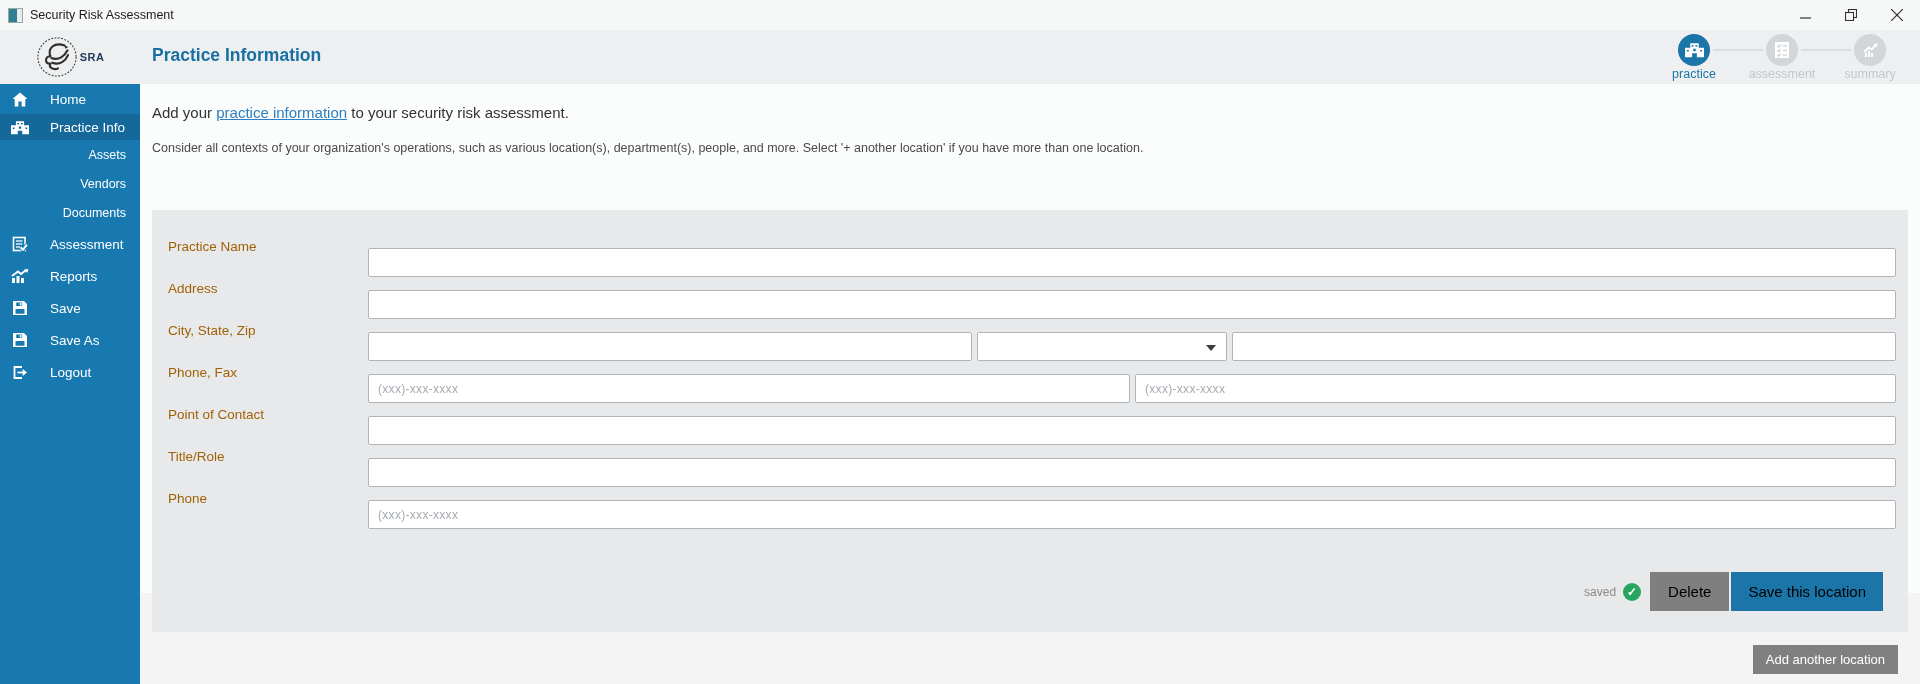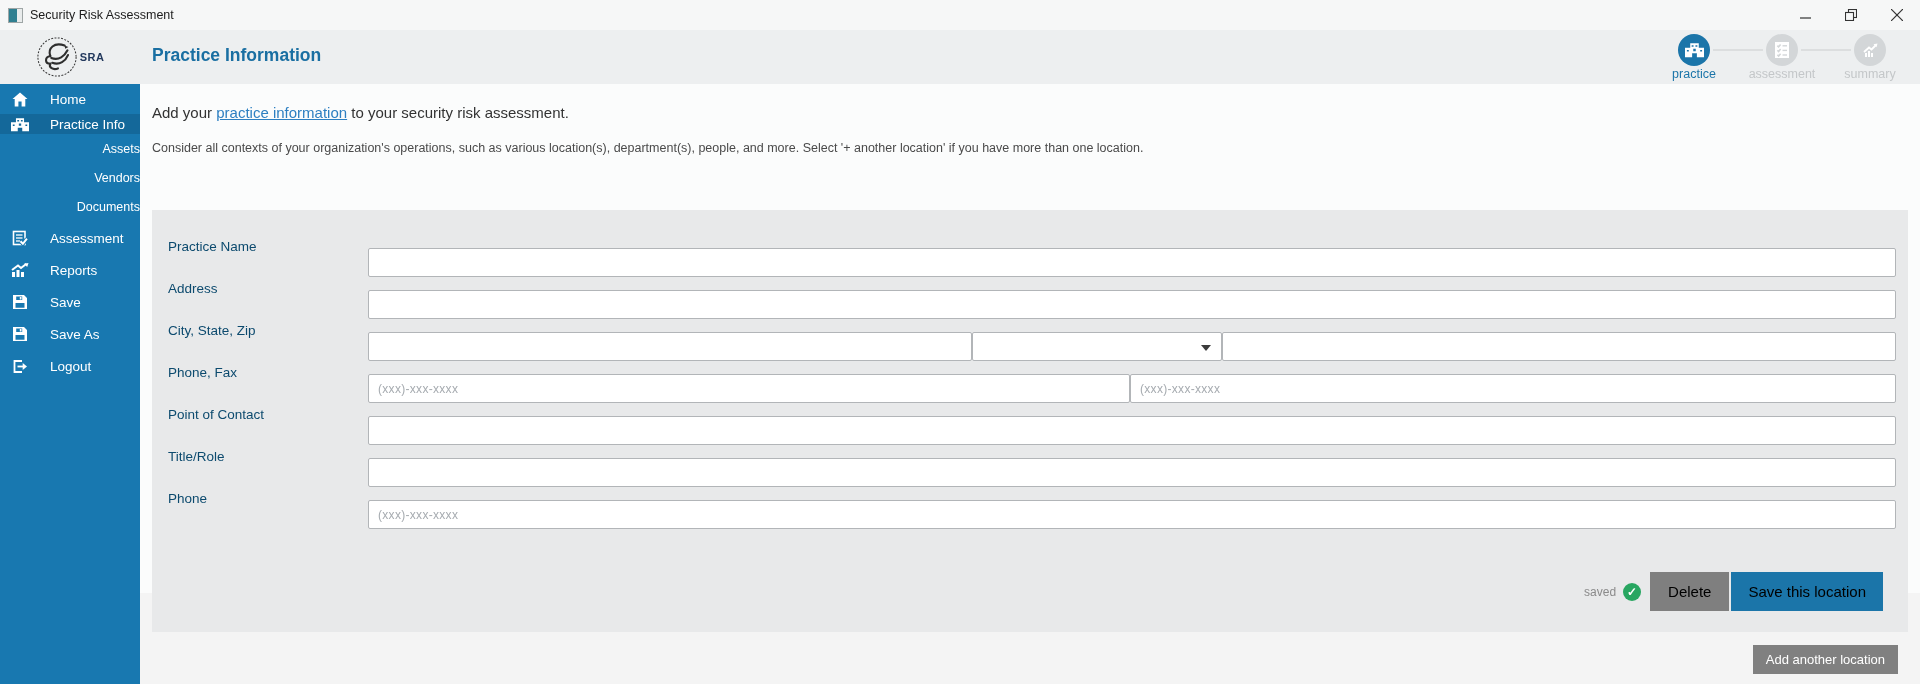--- a/index.html
+++ b/index.html
@@ -34,37 +34,37 @@
   .step.inactive .step-label { color:#c4c7c9; }
   .step:not(:last-child)::after { content:""; position:absolute; top:15px; left:calc(50% + 19px);
                  width:50px; border-top:2px solid #dcdedf; z-index:1; }
   .hole-stroke { stroke:var(--cbg,#1878b0); fill:none; }
 
   
   .sidebar { position:absolute; left:0; top:84px; width:140px; height:600px; background:#1878b0;
              --cbg:#1878b0; color:#fff; }
   .side-item { display:flex; align-items:center; height:30px; padding-left:11px; gap:21px;
                font-size:13.5px; cursor:default; }
-  .side-item.selected { background:#14689a; --cbg:#14689a; height:20px; }
+  .side-item.selected { background:#14689a; --cbg:#14689a; height:26px; }
   .side-item .sicon { width:18px; display:flex; align-items:center; justify-content:center; }
-  .side-item.sub { justify-content:flex-end; padding-left:0; font-size:12.5px; height:29px; }
+  .side-item.sub { justify-content:flex-end; padding-right:14px; padding-left:0; font-size:12.5px; height:29px; }
   .side-item.gap-top { margin-top:2px; }
 
   
   .main { position:absolute; left:140px; top:84px; width:1780px; height:509px; background:#fbfcfc; }
   .bottom-strip { position:absolute; left:0; top:548px; width:1780px; height:52px; background:#f4f4f4; }
   .intro-line { position:absolute; left:12px; top:20px; font-size:15px; color:#333; }
   .intro-line a { color:#2d7fc1; text-decoration:underline; cursor:pointer; }
   .intro-note { position:absolute; left:12px; top:57px; font-size:12.5px; color:#4a4a4a; }
 
   .panel { position:absolute; left:12px; top:126px; width:1756px; height:422px; background:#e8e9ea;
            padding-top:22px; }
   .frow { display:flex; align-items:center; height:29px; margin:0 12px 13px 16px; }
-  .flabel { width:200px; font-size:13.5px; color:#0c4a6e; }
-  .finputs { flex:1; display:flex; height:29px;margin-top:32px; }
+  .flabel { width:200px; font-size:13.5px; color:#a16207; }
+  .finputs { flex:1; display:flex; gap:5px; height:29px;margin-top:32px; }
   .fi { height:29px; border:1px solid #b2b5b8; border-radius:2px; background:#fff;
         padding:0 9px; font-size:13px; color:#333; outline:none; font-family:"Liberation Sans",sans-serif; }
   .fi::placeholder { color:#a6abb0; font-size:12px; letter-spacing:0.3px; }
   .grow { flex:1; }
   .w-city { flex:0 0 604px; } .w-state { flex:0 0 250px; } .w-zip { flex:1; }
   .w-phone { flex:0 0 762px; } .w-fax { flex:1; }
   .selbox { position:relative; cursor:default; }
   .selbox .chev { position:absolute; right:10px; top:12px; width:0; height:0;
                   border-left:5px solid transparent; border-right:5px solid transparent;
                   border-top:6px solid #3c3c3c; }

